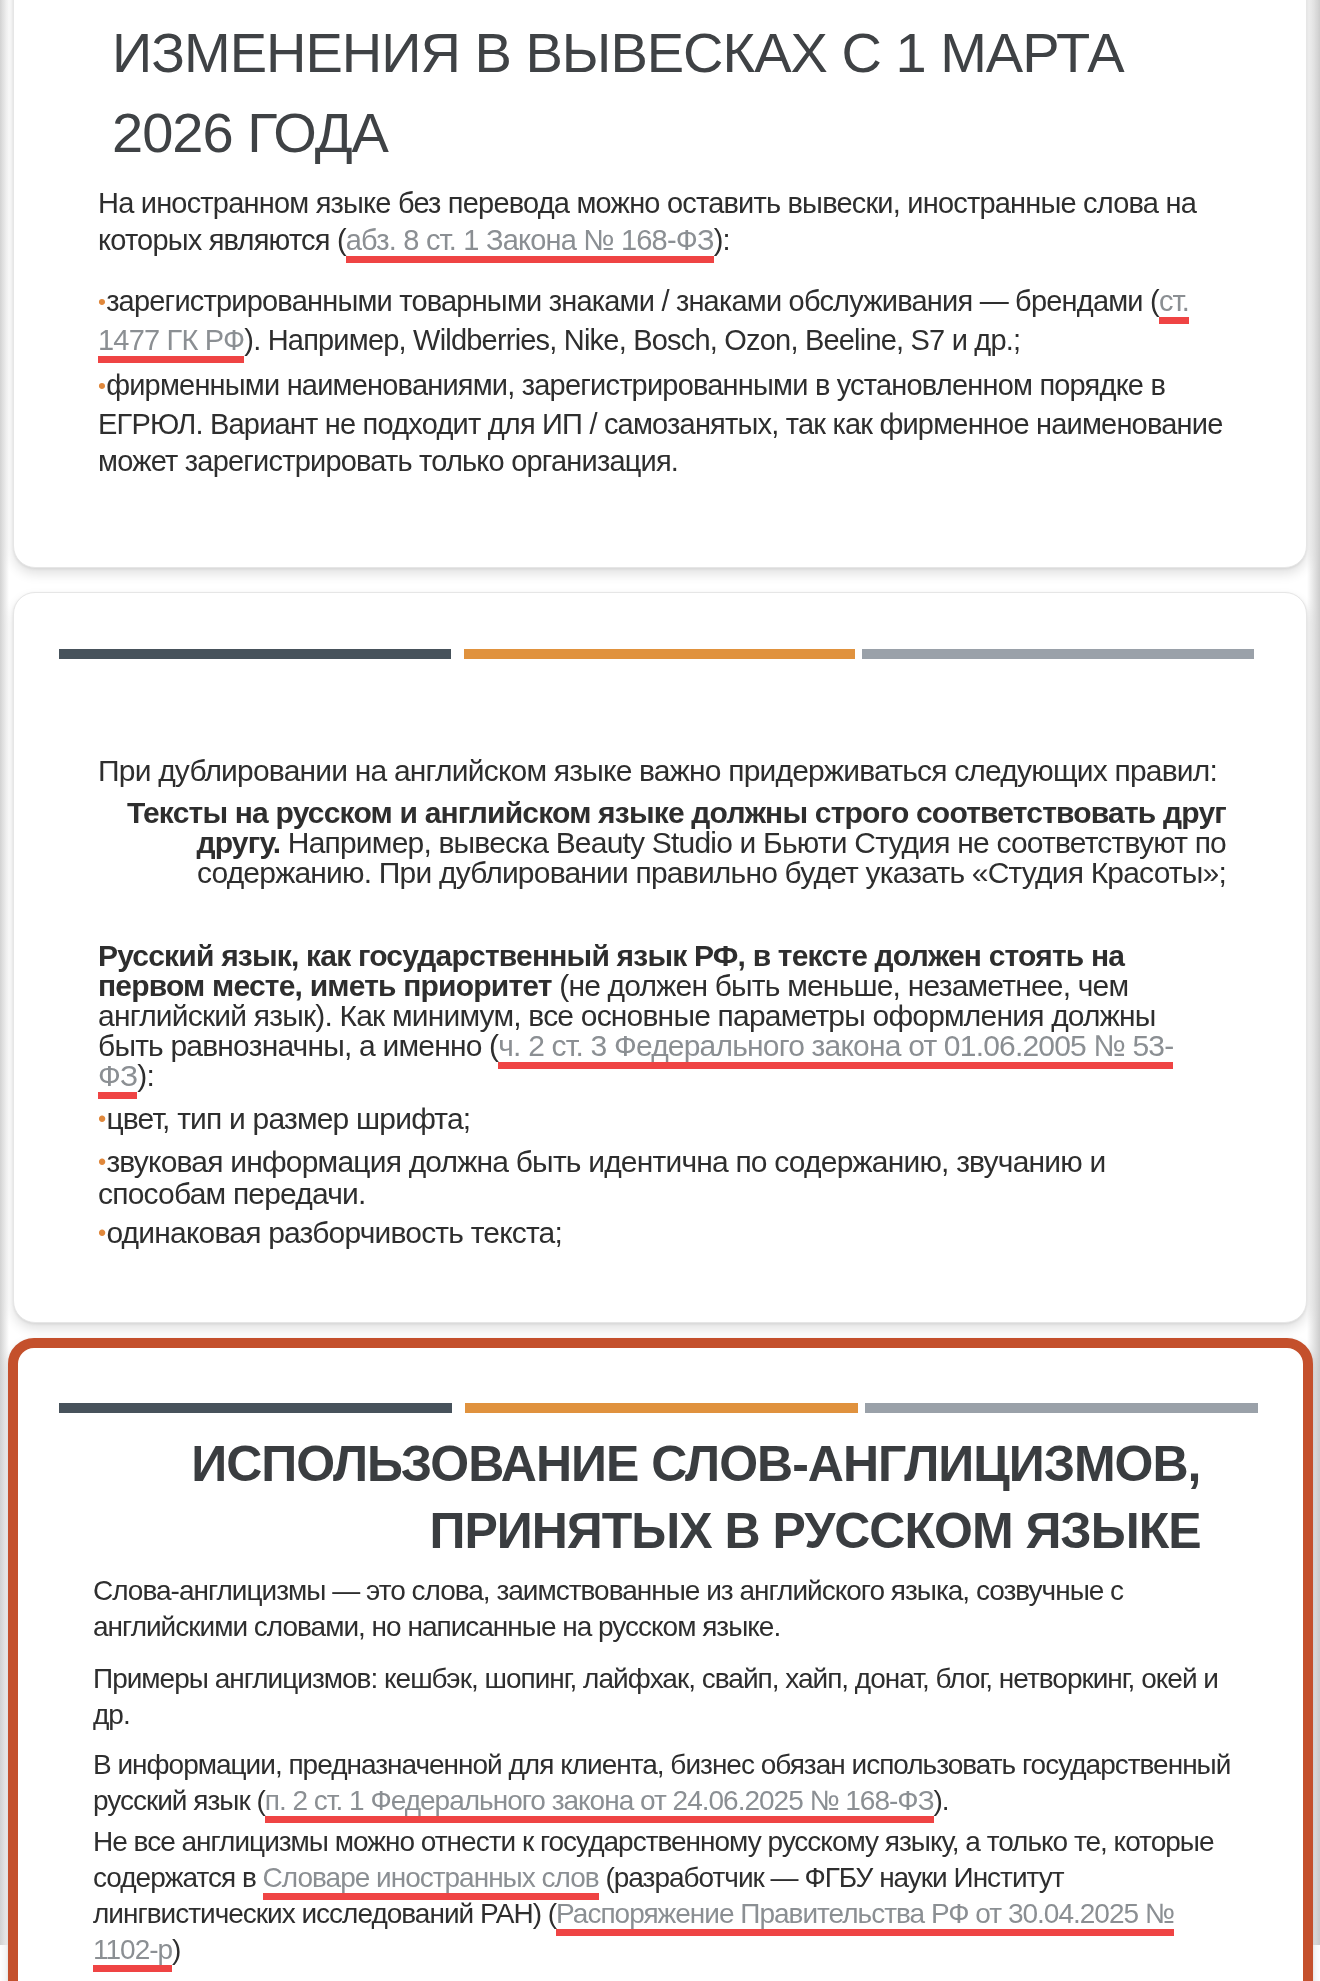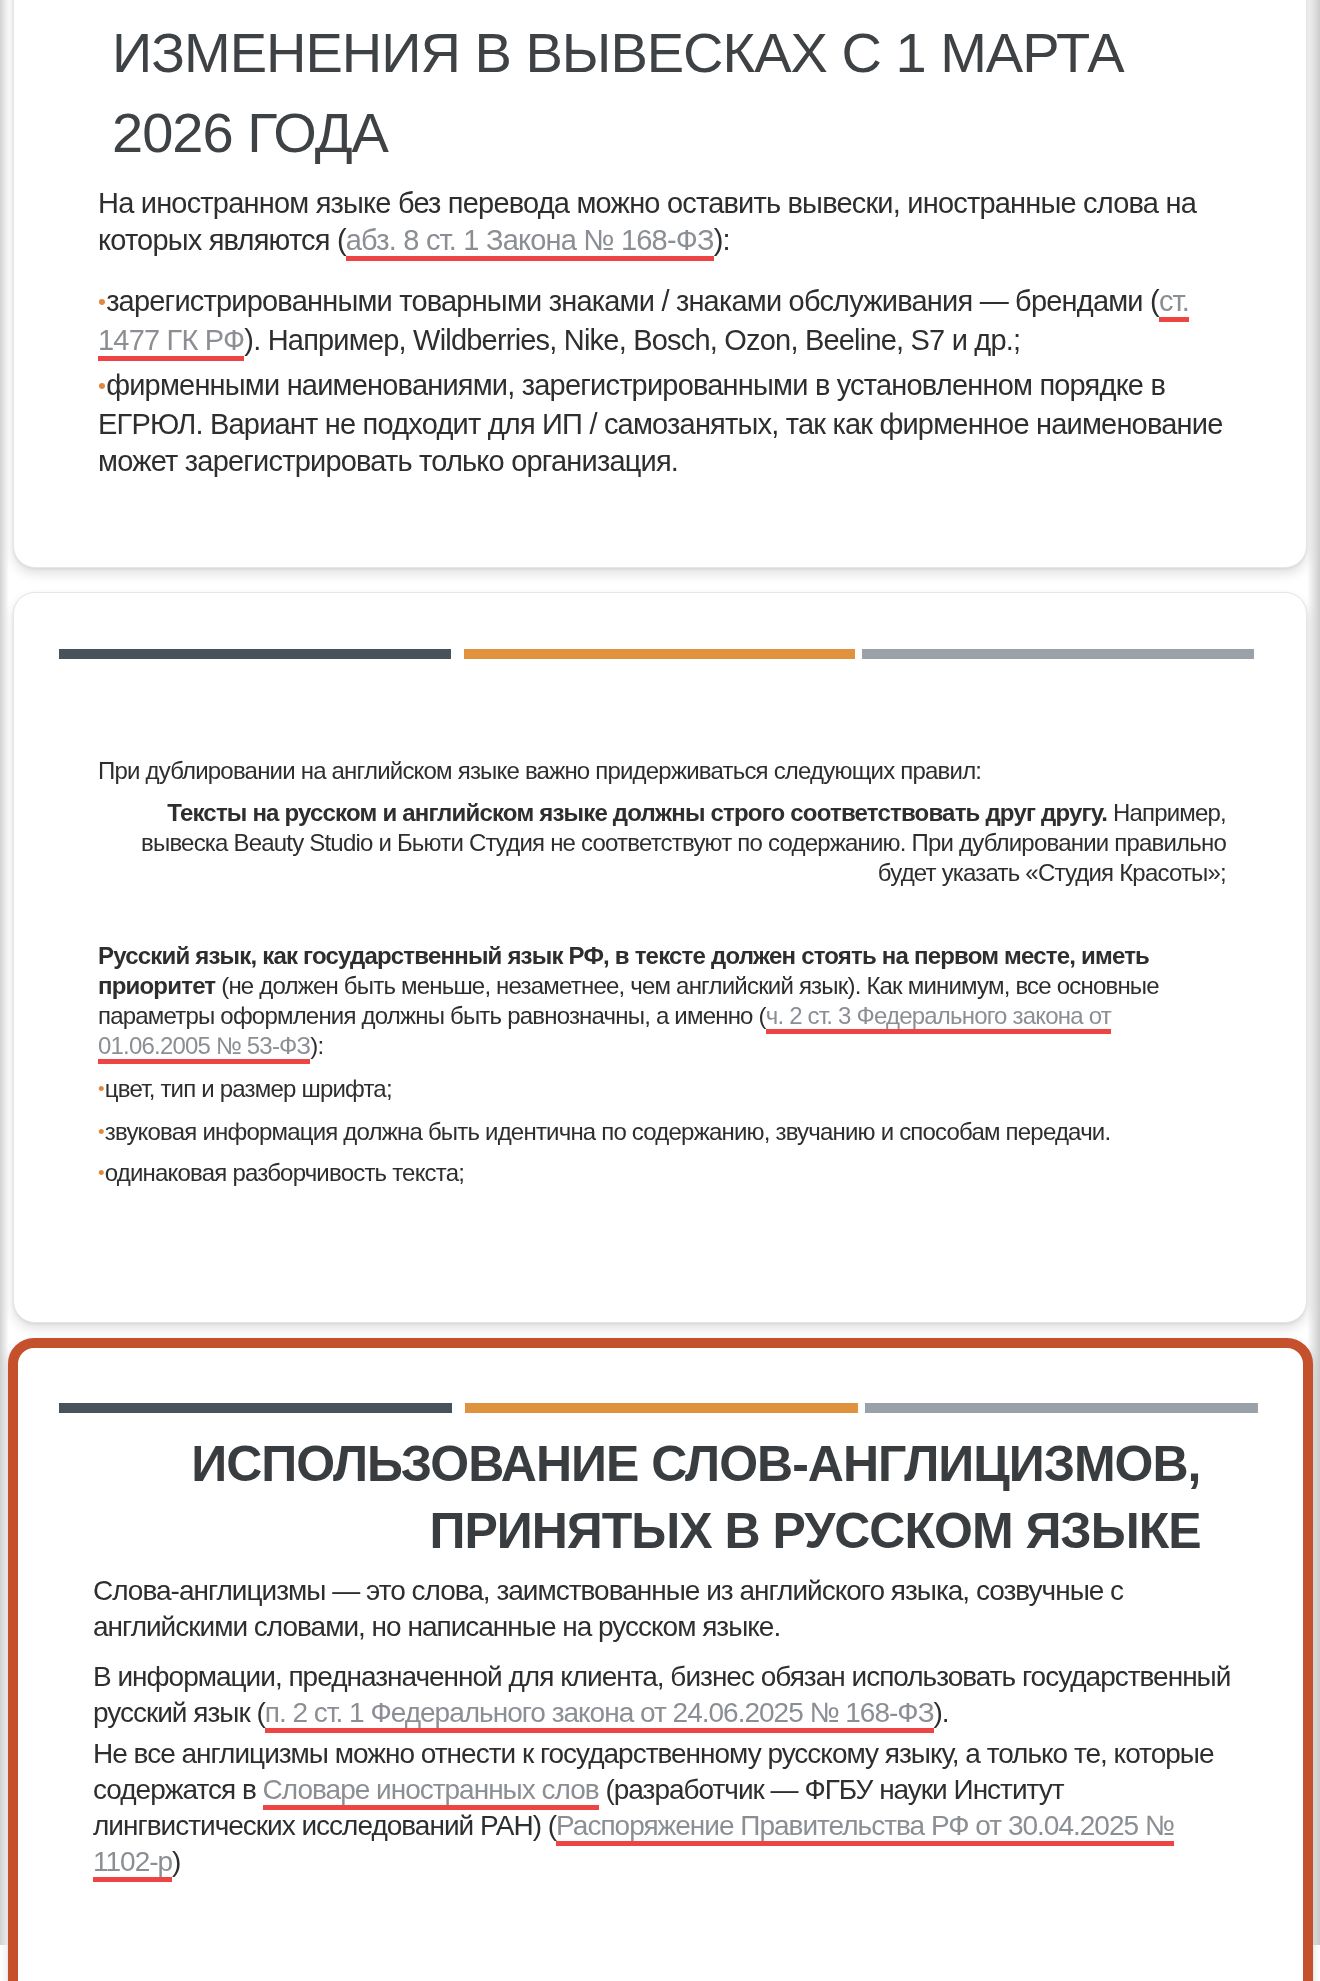--- a/index.html
+++ b/index.html
@@ -56,21 +56,21 @@
   .seg.gray   { background: var(--bar-gray, #9AA1A9); }
 
   
   .body1 { font-size: 29px; line-height: 37px; letter-spacing: -0.8px; color: var(--text, #2E2E2E); }
   .card1 .intro  { margin: 12px 0 0 0; }
   .card1 .bullet1 { margin: 24px 0 0 0; }
   .card1 .bullet2 { margin: 8px 0 0 0; }
 
   
   .card2-body { margin-top: 97px; padding: 0 80px 0 84px; }
-  .body2 { font-size: 24px; line-height: 30px; letter-spacing: -0.8px; color: var(--text, #2E2E2E); }
+  .body2 { font-size: 30px; line-height: 30px; letter-spacing: -0.8px; color: var(--text, #2E2E2E); }
   .card2 .intro2 { margin: 0; }
   .card2 .p1 { margin: 12px 0 0 0; text-align: right; }
   .card2 .p2 { margin: 53px 0 0 0; }
   .card2 .b1 { margin: 13px 0 0 0; }
   .card2 .b2 { margin: 9px 0 0 0; }
   .card2 .b3 { margin: 11px 0 0 0; }
 
   
   .card3-body { margin-top: 8px; padding: 0 60px 0 75px; }
   .body3 { font-size: 28px; line-height: 36px; letter-spacing: -1px; color: var(--text, #2E2E2E); }
@@ -83,21 +83,21 @@
   .bullet::before {
     content: "\2022";
     color: var(--bullet-dot, #E0883C);
     font-size: 0.78em;
     position: relative; top: -2px;
     margin-right: 1px;
   }
   .bld { font-weight: 700; }
   .lnk {
     color: var(--link, #8B8F93);
-    border-bottom: 5px solid #ef4444;
+    border-bottom: 7px solid #ef4444;
     cursor: pointer;
   }
 </style>
 </head>
 <body>
 
 <div class="page">
 
   <section class="card card1">
     <h1>ИЗМЕНЕНИЯ В ВЫВЕСКАХ С 1 МАРТА 2026 ГОДА</h1>
@@ -124,18 +124,19 @@
 
   <section class="card card3">
     <div class="bar">
       <span class="seg dark"></span>
       <span class="seg orange"></span>
       <span class="seg gray"></span>
     </div>
     <h2>ИСПОЛЬЗОВАНИЕ СЛОВ-АНГЛИЦИЗМОВ, ПРИНЯТЫХ В РУССКОМ ЯЗЫКЕ</h2>
     <div class="card3-body">
       <p class="body3 p1"><span>Слова-англицизмы — это слова, заимствованные из английского языка, созвучные с английскими словами, но написанные на русском языке.</span></p>
+      <p class="body3 p2"><span>Примеры англицизмов: кешбэк, шопинг, лайфхак, свайп, хайп, донат, блог, нетворкинг, окей и др.</span></p>
       <p class="body3 p3"><span>В информации, предназначенной для клиента, бизнес обязан использовать государственный русский язык (</span><span class="lnk">п. 2 ст. 1 Федерального закона от 24.06.2025 № 168-ФЗ</span><span>).</span></p>
       <p class="body3 p4"><span>Не все англицизмы можно отнести к государственному русскому языку, а только те, которые содержатся в </span><span class="lnk">Словаре иностранных слов</span><span> (разработчик — ФГБУ науки Институт лингвистических исследований РАН) (</span><span class="lnk">Распоряжение Правительства РФ от 30.04.2025 № 1102-р</span><span>)</span></p>
     </div>
   </section>
 
 </div>
 
 </body></html>

